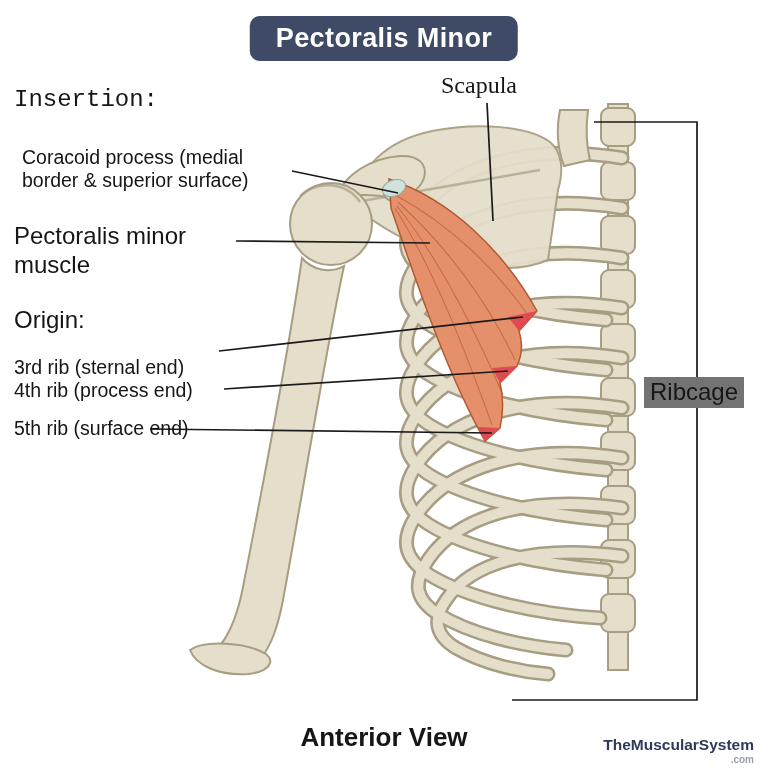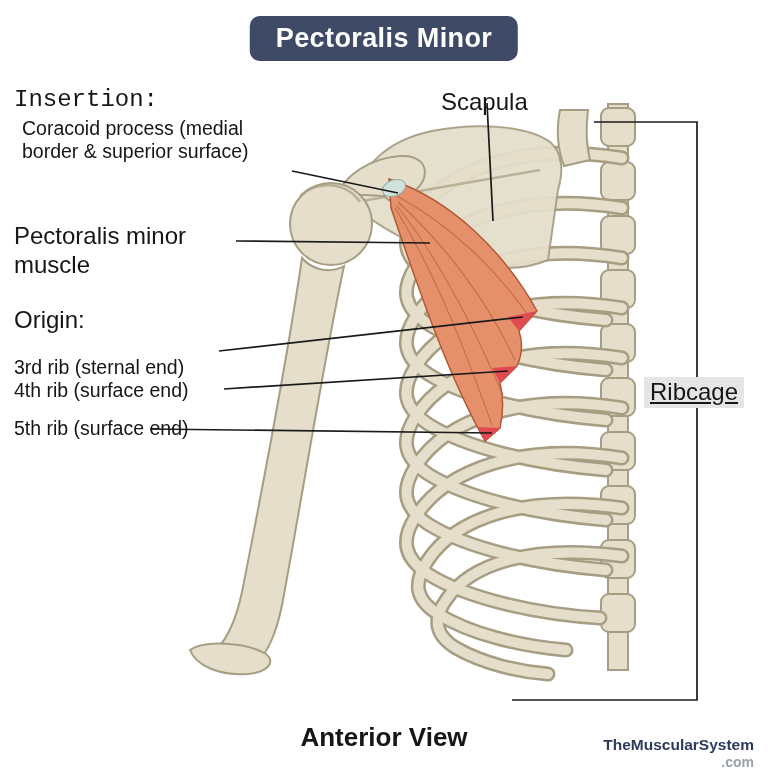--- a/index.html
+++ b/index.html
@@ -17,32 +17,32 @@
     position:absolute; top:16px; left:50%; transform:translateX(-50%);
     background:var(--badge_bg); color:#ffffff;
     font-weight:bold; font-size:27px; letter-spacing:.4px;
     padding:7px 26px; border-radius:10px; white-space:nowrap;
   }
 
   .lbl { position:absolute; white-space:pre-line; line-height:1.2; }
   .h  { font-size:24px; }
   .s  { font-size:19.5px; }
 
-  .ribcage-lbl { background:#e5e5e5; padding:1px 6px;text-decoration:underline; }
+  .ribcage-lbl { background:#737373; padding:1px 6px; }
 
   .footer-view {
     position:absolute; left:0; top:722px; width:100%;
     text-align:center; font-size:26px; font-weight:bold;
   }
   .brand {
     position:absolute; right:14px; top:737px;
     display:flex; flex-direction:column; align-items:flex-end;
     color:var(--brand); font-weight:bold; font-size:15.5px; line-height:1;
   }
-  .brand .suffix { font-size:14px; color:#9aa0a8; margin-top:2px; }
+  .brand .suffix { font-size:10px; color:#9aa0a8; margin-top:2px; }
 
   
   .boneshape { fill:var(--bone_fill); stroke:var(--bone_stroke); stroke-width:2; }
   .bone-o { fill:none; stroke:var(--bone_stroke); stroke-width:15; stroke-linecap:round; }
   .bone-i { fill:none; stroke:var(--bone_fill);  stroke-width:10; stroke-linecap:round; }
   .muscle { fill:var(--muscle_fill); stroke:var(--muscle_stroke); stroke-width:1.5; }
   .stria  { fill:none; stroke:var(--muscle_stroke); stroke-width:1.1; opacity:.65; }
   .tip    { fill:var(--muscle_tip); }
   .tendon { fill:var(--tendon); stroke:#93ab9f; stroke-width:1; }
   .lead   { fill:none; stroke:var(--line); stroke-width:1.7; }
@@ -132,33 +132,33 @@
 
   <path class="lead" d="M 594 122 L 697 122 L 697 700 L 512 700"></path>
 </svg>
 
 <div class="badge">
   <span>Pectoralis Minor</span>
 </div>
 
 <div class="lbl h" style="left:14px; top:86px;font-family:Liberation Mono, monospace;">Insertion:</div>
 
-<div class="lbl s" style="left:22px; top:117px;">Coracoid process (medial
+<div class="lbl s" style="left:22px; top:146px;">Coracoid process (medial
 border &amp; superior surface)</div>
 
-<div class="lbl h" style="left:441px; top:88px;">Scapula</div>
+<div class="lbl h" style="left:441px; top:71px;font-family:Liberation Serif, serif;">Scapula</div>
 
 <div class="lbl h" style="left:14px; top:222px;">Pectoralis minor
 muscle</div>
 
 <div class="lbl h" style="left:14px; top:306px;text-align:center;">Origin:</div>
 
 <div class="lbl s" style="left:14px; top:341px;margin-top:15px;">3rd rib (sternal end)</div>
 
-<div class="lbl s" style="left:14px; top:379px;">4th rib (surface end)</div>
+<div class="lbl s" style="left:14px; top:379px;">4th rib (process end)</div>
 
 <div class="lbl s" style="left:14px; top:417px;">5th rib (surface end)</div>
 
 <div class="lbl h ribcage-lbl" style="left:644px; top:377px;">Ribcage</div>
 
 <div class="footer-view">Anterior View</div>
 
 <div class="brand">
   <span>TheMuscularSystem</span>
   <span class="suffix">.com</span>

